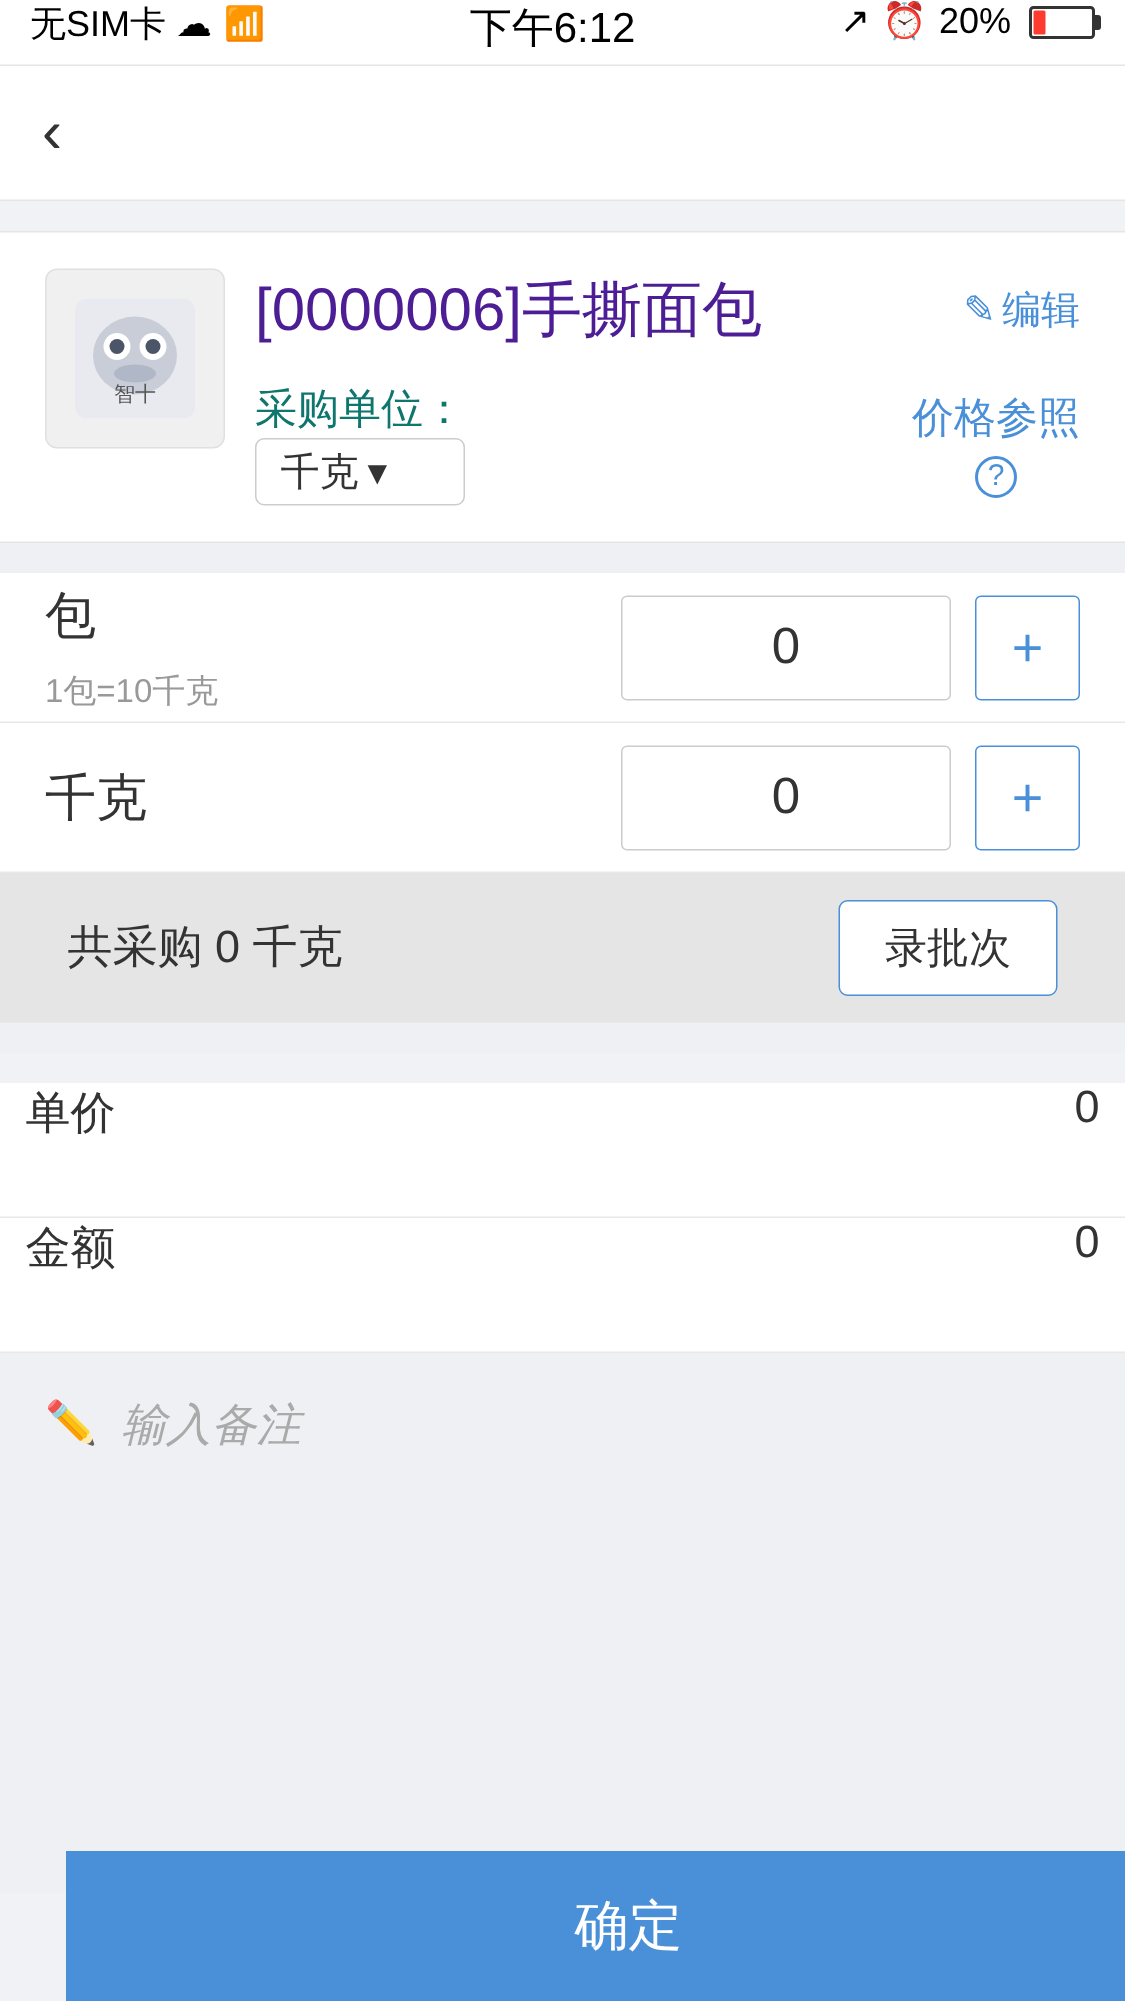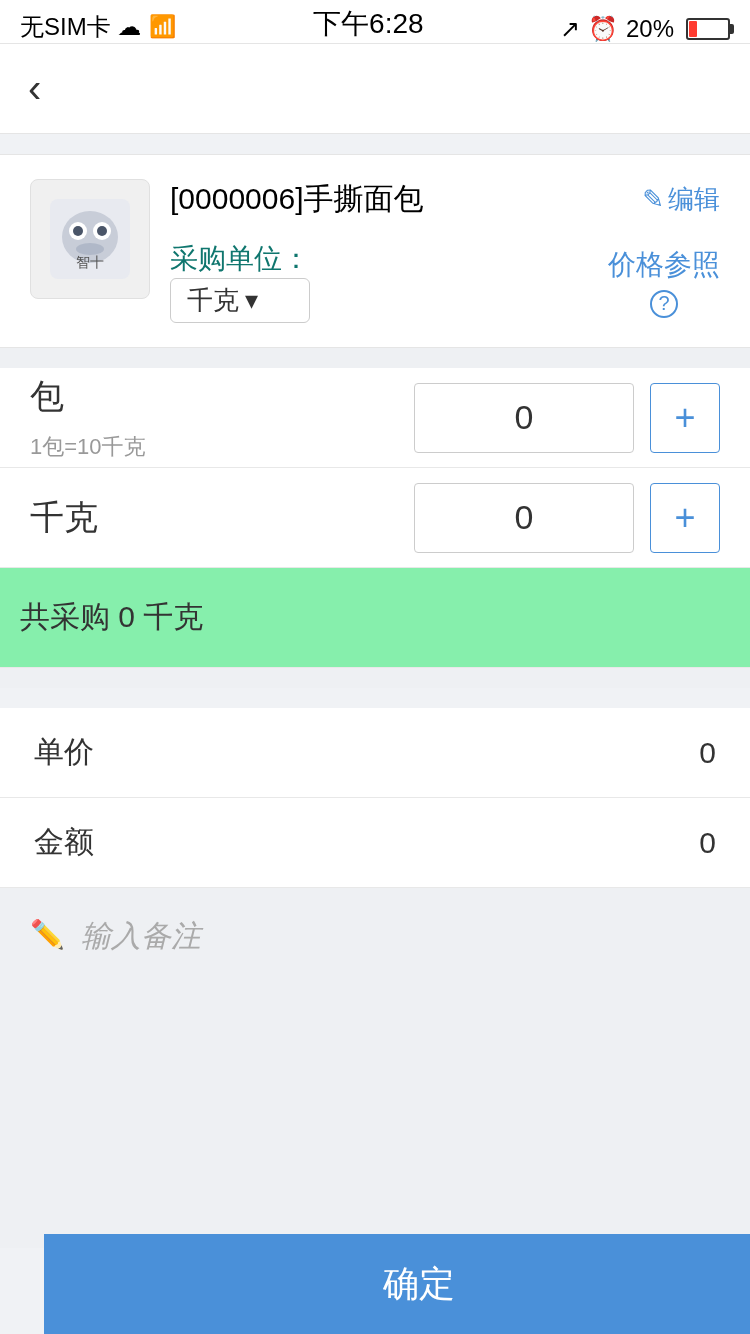--- a/index.html
+++ b/index.html
@@ -12,21 +12,21 @@
       color: #333;
       font-size: 30px;
     }
 
     
     .status-bar {
       width: 750px;
       height: 44px;
       background: #fff;
       display: flex;
-      align-items: flex-end;
+      align-items: flex-start;
       justify-content: space-between;
       padding: 0 20px;
       font-size: 26px;
       color: #000;
       border-bottom: 1px solid #e5e5e5;
     }
     .status-left {
       display: flex;
       align-items: center;
       gap: 8px;
@@ -125,22 +125,22 @@
     }
     .product-info {
       flex: 1;
     }
     .product-header {
       display: flex;
       justify-content: space-between;
       align-items: center;
     }
     .product-name {
-      font-size: 30px;
-      color: #000000;
+      font-size: 40px;
+      color: #4c1d95;
       font-weight: 500;
     }
     .edit-link {
       font-size: 26px;
       color: #4a90d9;
       display: flex;
       align-items: center;
       gap: 4px;
       cursor: pointer;
     }
@@ -241,23 +241,23 @@
       color: #4a90d9;
       cursor: pointer;
       font-weight: 400;
     }
 
     
     .summary-row {
       display: flex;
       align-items: center;
       justify-content: space-between;
-      padding: 0 20px;
+      padding: 0 45px;
       height: 100px;
-      background: #86efac;
+      background: #e5e5e5;
       border-bottom: 1px solid #e8e8e8;
     }
     .summary-text {
       font-size: 30px;
       color: #333;
     }
     .batch-btn {
       border: 1.5px solid #4a90d9;
       border-radius: 6px;
       padding: 12px 30px;
@@ -267,23 +267,23 @@
       background: #fff;
     }
 
     
     .price-section {
       background: #fff;
       margin-top: 20px;
     }
     .price-row {
       display: flex;
-      align-items: center;
+      align-items: flex-start;
       justify-content: space-between;
-      padding: 0 34px;
+      padding: 0 17px;
       height: 90px;
       border-bottom: 1px solid #e8e8e8;
     }
     .price-label {
       font-size: 30px;
       color: #333;
     }
     .price-value {
       font-size: 30px;
       color: #333;
@@ -340,21 +340,21 @@
     }
   </style>
 </head>
 <body>
 
 <div class="status-bar">
   <div class="status-left">
     <span>无SIM卡 ☁</span>
     <span class="wifi-icon">📶</span>
   </div>
-  <div class="status-center">下午6:28</div>
+  <div class="status-center">下午6:12</div>
   <div class="status-right">
     <span>↗</span>
     <span>⏰</span>
     <span>20%</span>
     <span class="battery-icon">
       <span class="battery-fill"></span>
     </span>
   </div>
 </div>
 
@@ -422,20 +422,21 @@
     </div>
     <div class="input-spacer"></div>
     <div class="input-field-wrapper">
       <input class="input-field" type="text" value="0" style="">
       <div class="plus-btn">+</div>
     </div>
   </div>
 
   <div class="summary-row">
     <div class="summary-text">共采购 0 千克</div>
+    <div class="batch-btn">录批次</div>
   </div>
 </div>
 
 <div class="section-separator"></div>
 
 <div class="price-section">
   <div class="price-row">
     <div class="price-label">单价</div>
     <div class="price-value">0</div>
   </div>

